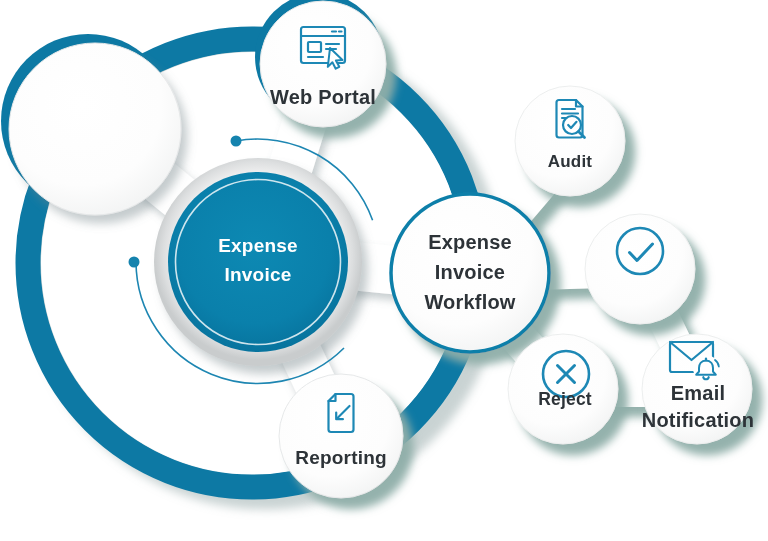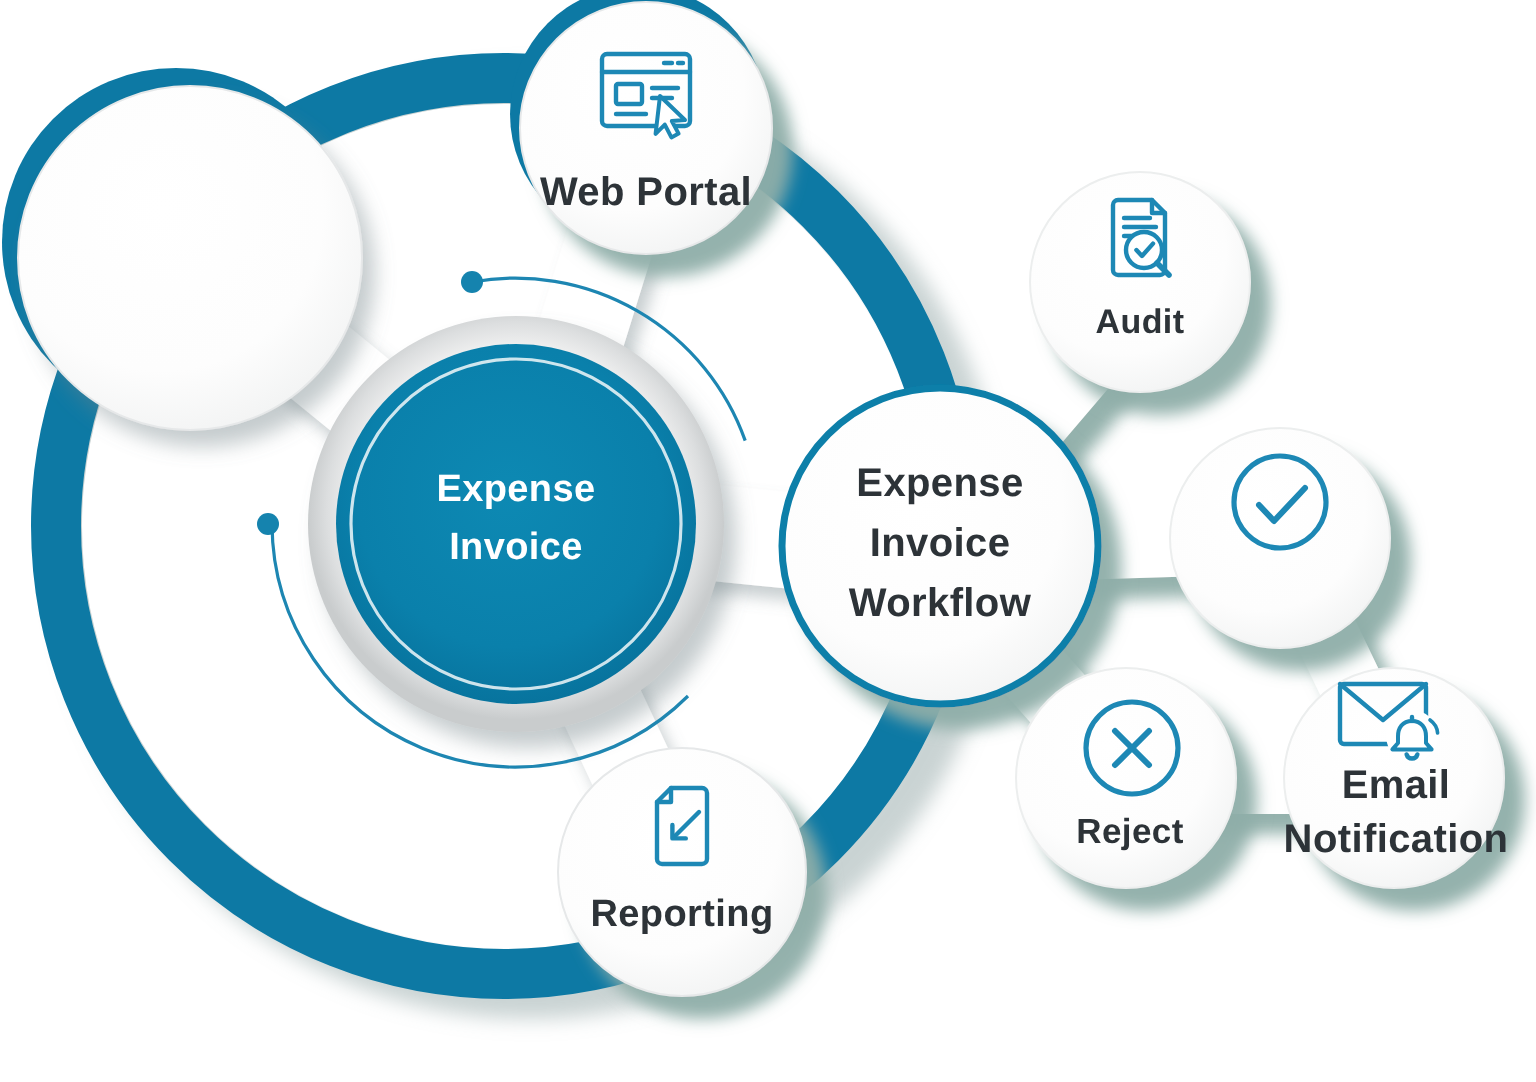--- a/index.html
+++ b/index.html
@@ -14,21 +14,21 @@
     white-space:pre-line;letter-spacing:.2px;line-height:1.45;
     pointer-events:none;
   }
   .label.on-teal{color:#ffffff;}
   .lbl-erp{left:95px;top:122px;font-size:20.5px;width:180px;}
   .lbl-web{left:323px;top:97px;font-size:20px;width:140px;}
   .lbl-center{left:258px;top:260px;font-size:19px;line-height:1.55;width:140px;}
   .lbl-workflow{left:470px;top:272px;font-size:20px;line-height:1.5;width:150px;}
   .lbl-audit{left:570px;top:162px;font-size:17px;width:110px;}
   .lbl-approve{left:640px;top:291px;font-size:17.5px;width:120px;}
-  .lbl-reject{left:565px;top:416px;font-size:17.5px;width:110px;}
+  .lbl-reject{left:565px;top:400px;font-size:17.5px;width:110px;}
   .lbl-email{left:698px;top:407px;font-size:20px;line-height:1.35;width:120px;}
   .lbl-reporting{left:341px;top:458px;font-size:19px;width:130px;}
 </style>
 </head>
 <body>
 
 <div class="stage">
 
 <svg width="768" height="541" viewBox="0 0 768 541">
   <defs>

